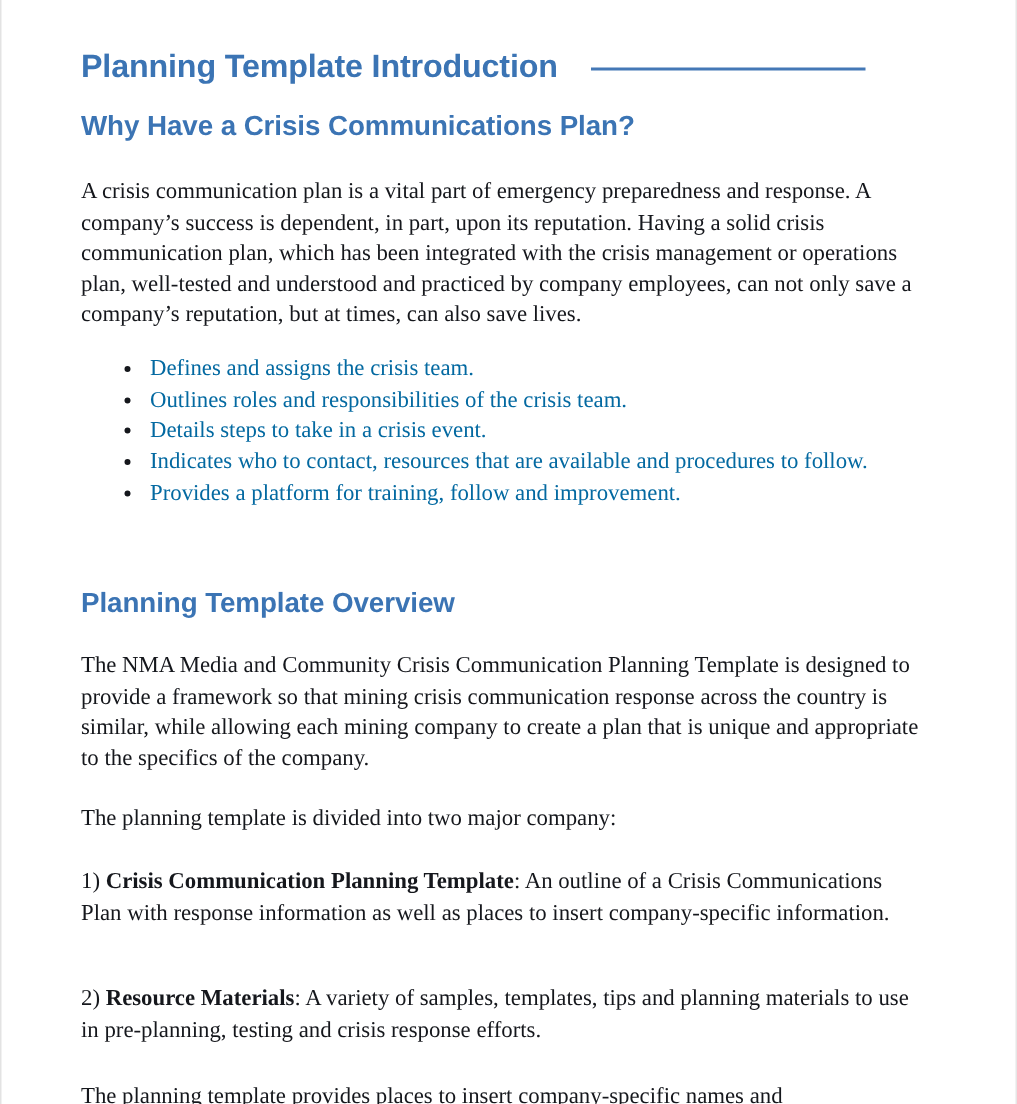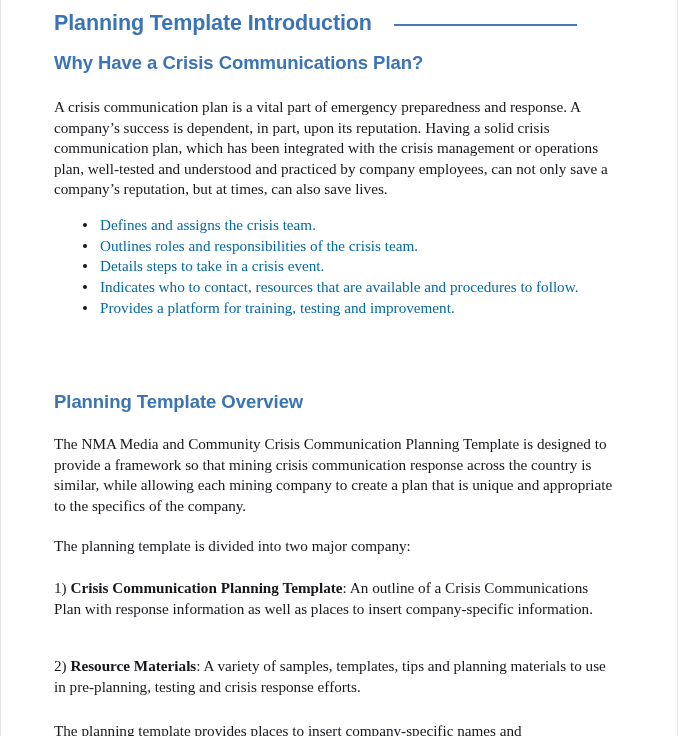--- a/index.html
+++ b/index.html
@@ -30,21 +30,21 @@
     position: absolute;
     left: 53px;
     top: 0;
     width: 564px;
   }
 
   
   .h1-row {
     display: flex;
     align-items: center;
-    padding-top: 10px;
+    padding-top: 31px;
   }
   .h1 {
     font-family: "Liberation Sans", sans-serif;
     font-weight: bold;
     font-size: 21.5px;
     line-height: 26px;
     color: #3b74b4;
     letter-spacing: -0.1px;
     white-space: nowrap;
   }
@@ -150,21 +150,21 @@
       <li>
         <span class="bullet-dot"></span>
         <span>Details steps to take in a crisis event.</span>
       </li>
       <li>
         <span class="bullet-dot"></span>
         <span>Indicates who to contact, resources that are available and procedures to follow.</span>
       </li>
       <li>
         <span class="bullet-dot"></span>
-        <span>Provides a platform for training, testing and improvement.</span>
+        <span>Provides a platform for training, follow and improvement.</span>
       </li>
     </ul>
 
     <div class="sec2">
       <div class="h2 overview">Planning Template Overview</div>
 
       <p class="para p-overview">The NMA Media and Community Crisis Communication Planning Template is designed to provide a framework so that mining crisis communication response across the country is similar, while allowing each mining company to create a plan that is unique and appropriate to the specifics of the company.</p>
 
       <p class="para p-divided">The planning template is divided into two major company:</p>
 

